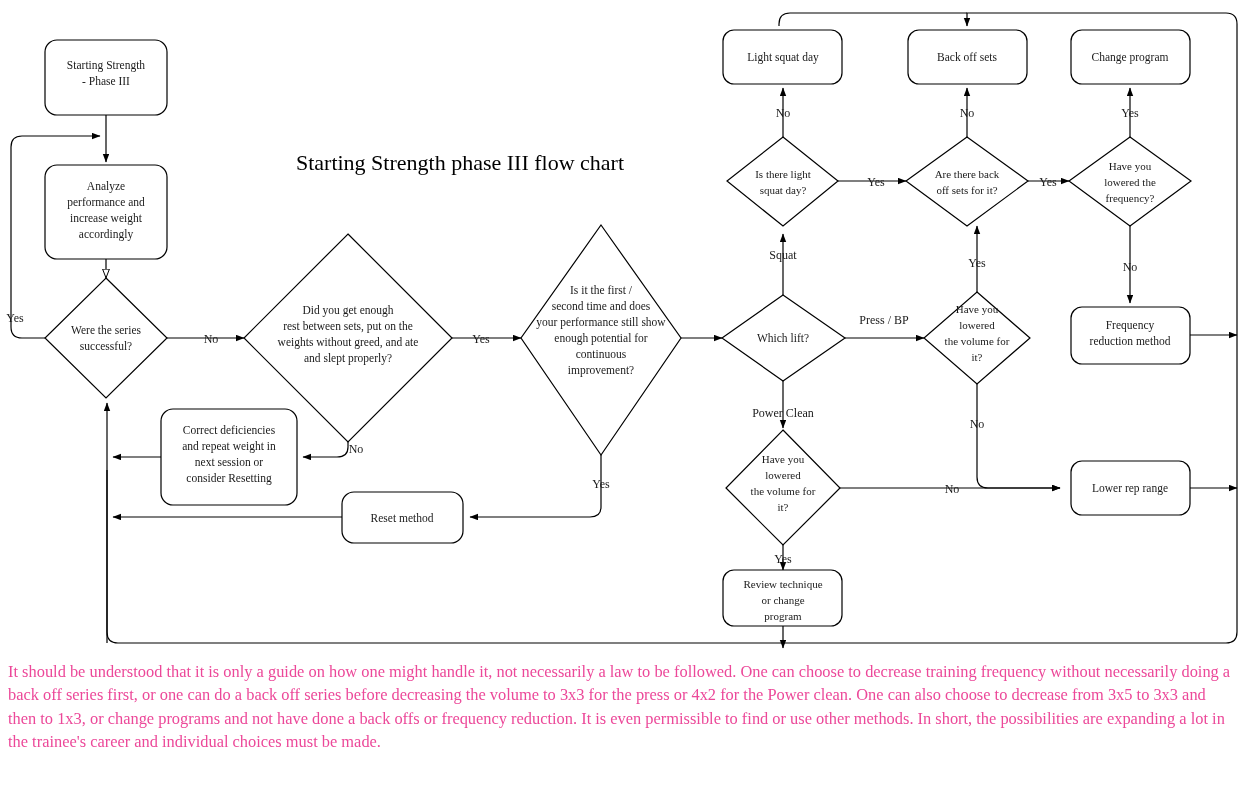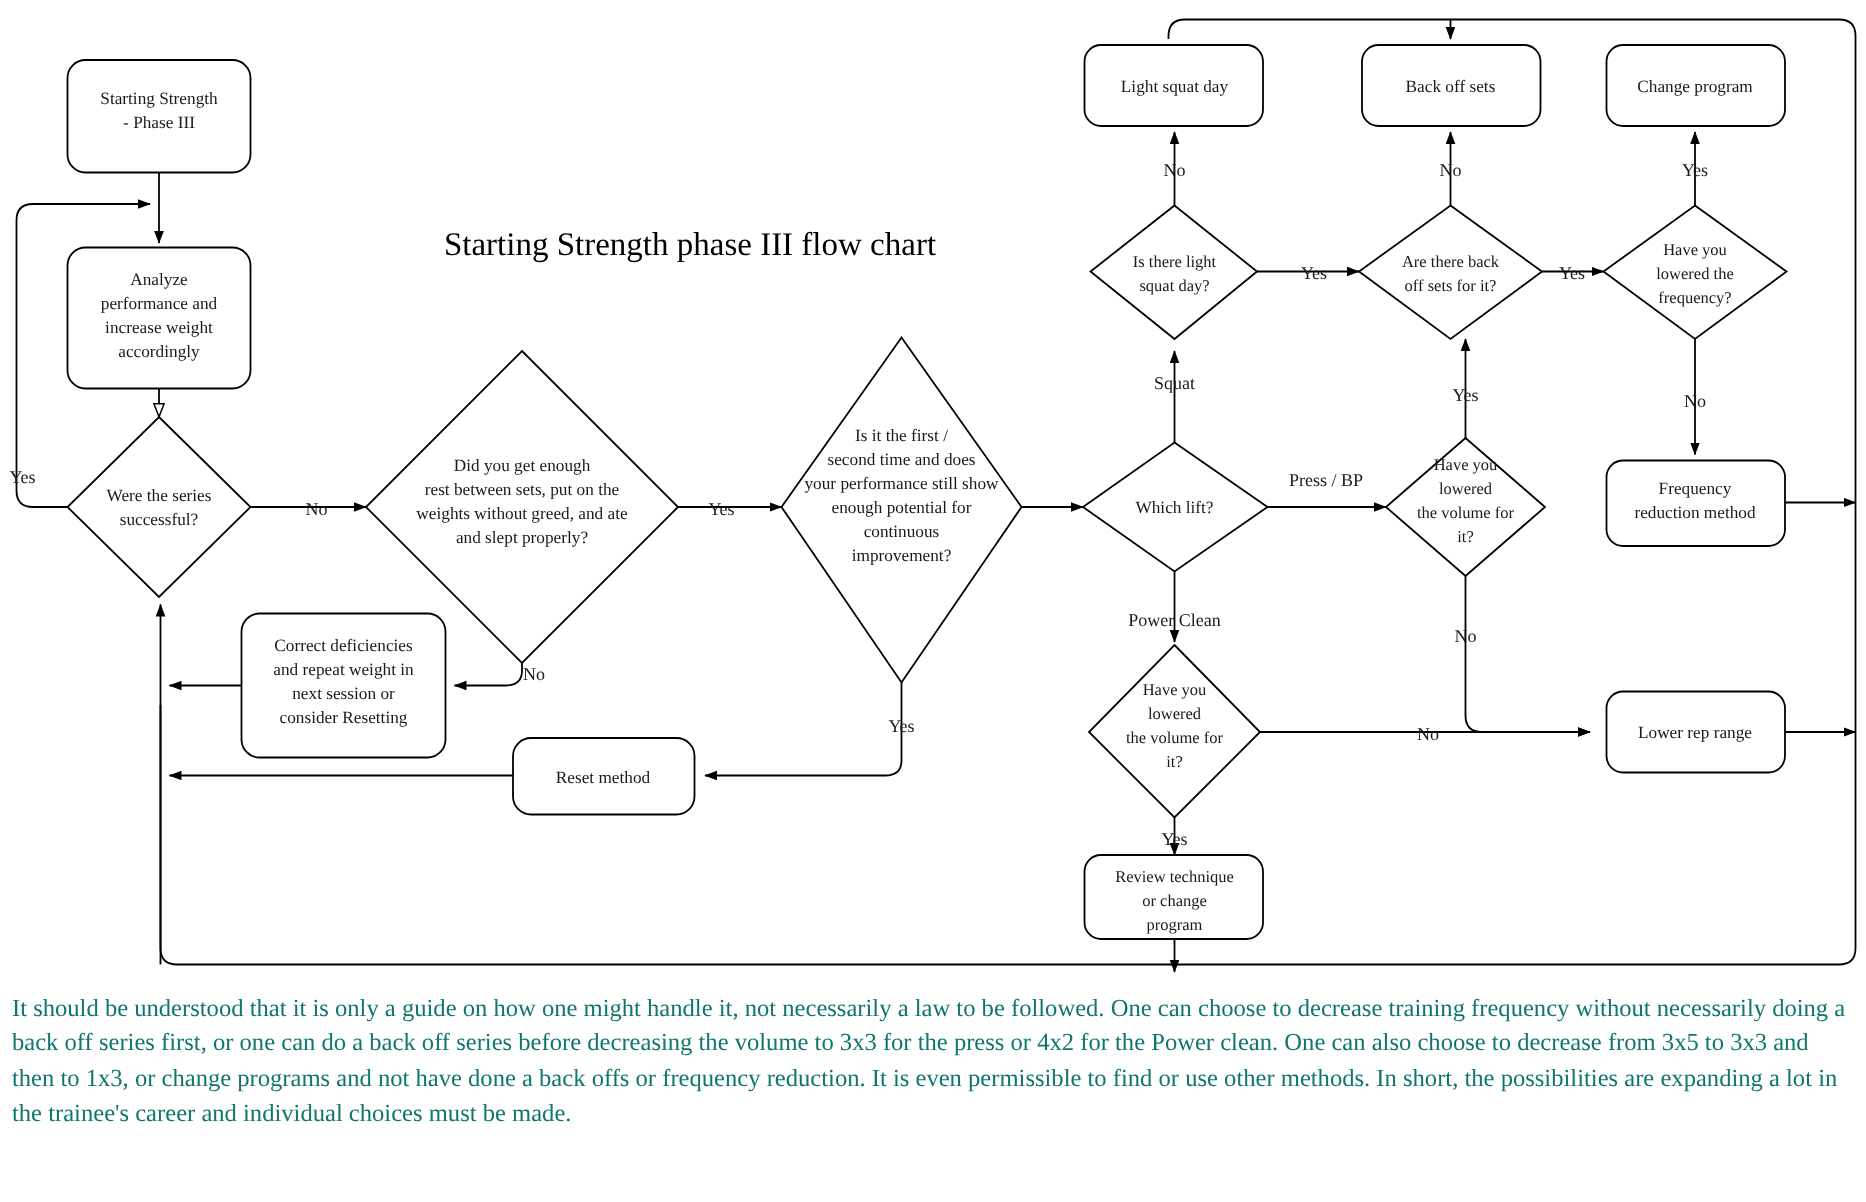--- a/index.html
+++ b/index.html
@@ -6,21 +6,21 @@
   body{width:1244px;height:801px;font-family:"Liberation Serif","DejaVu Serif",serif;color:#000;}
   #root{position:relative;width:1244px;height:801px;overflow:hidden;}
   #flow{position:absolute;left:0;top:0;width:1244px;height:660px;}
   .shape{fill:#ffffff;stroke:#000000;stroke-width:1.2;}
   .edge{fill:none;stroke:#000000;stroke-width:1.2;}
   .nodetext{font-family:"Liberation Serif","DejaVu Serif",serif;font-size:11.5px;fill:#1a1a1a;text-anchor:middle;}
   .nodetext.sm{font-size:11px;}
   .edgelabel{font-family:"Liberation Serif","DejaVu Serif",serif;font-size:12px;fill:#1a1a1a;text-anchor:middle;}
   .charttitle{font-family:"Liberation Serif","DejaVu Serif",serif;font-size:22px;fill:#000;text-anchor:middle;}
   #caption{position:absolute;left:8px;top:660px;width:1224px;font-size:16.4px;line-height:1.42;
-           text-align:left;color:#0f766e;font-family:"Liberation Serif","DejaVu Serif",serif;}
+           text-align:left;color:#ec4899;font-family:"Liberation Serif","DejaVu Serif",serif;}
 </style>
 </head>
 <body>
 
 <div id="root">
 
   <svg id="flow" viewBox="0 0 1244 660">
     <defs>
       <marker id="arrow" markerWidth="9" markerHeight="9" refX="8" refY="3.2" orient="auto" markerUnits="userSpaceOnUse">
         <path d="M0,0 L8.5,3.2 L0,6.4 z" fill="#000"></path>

